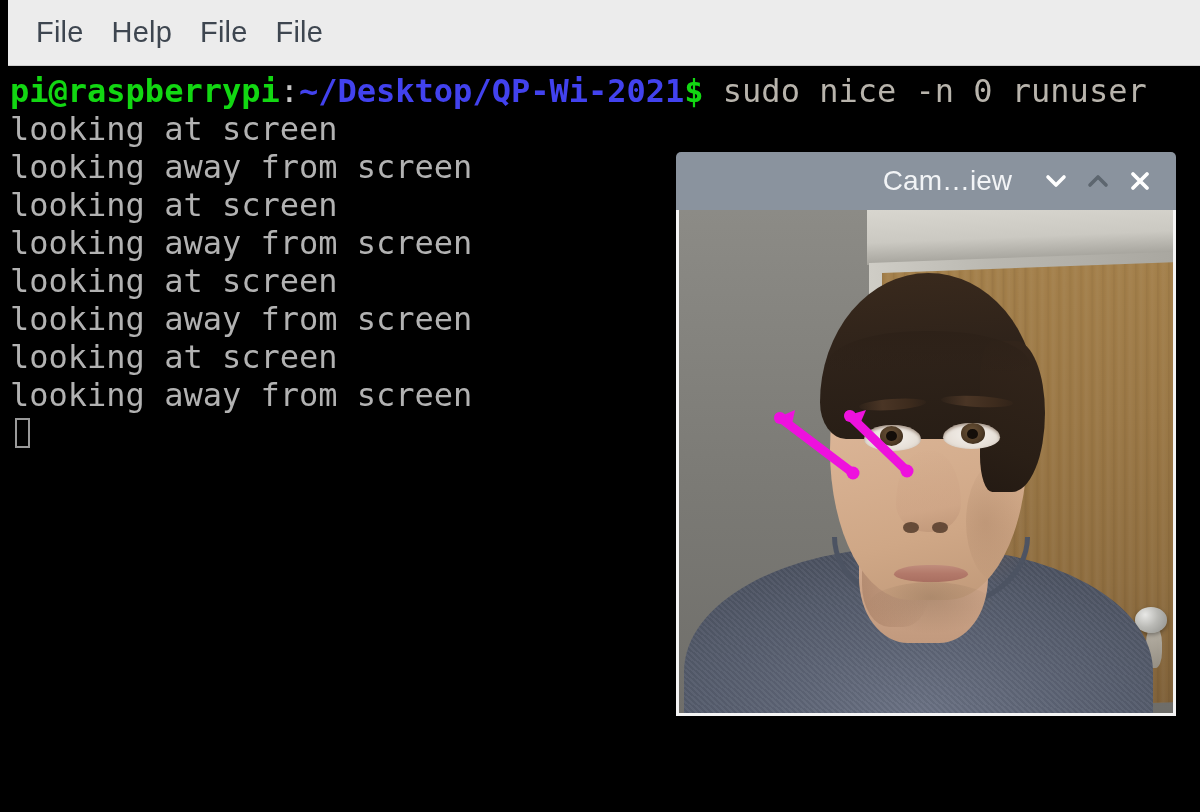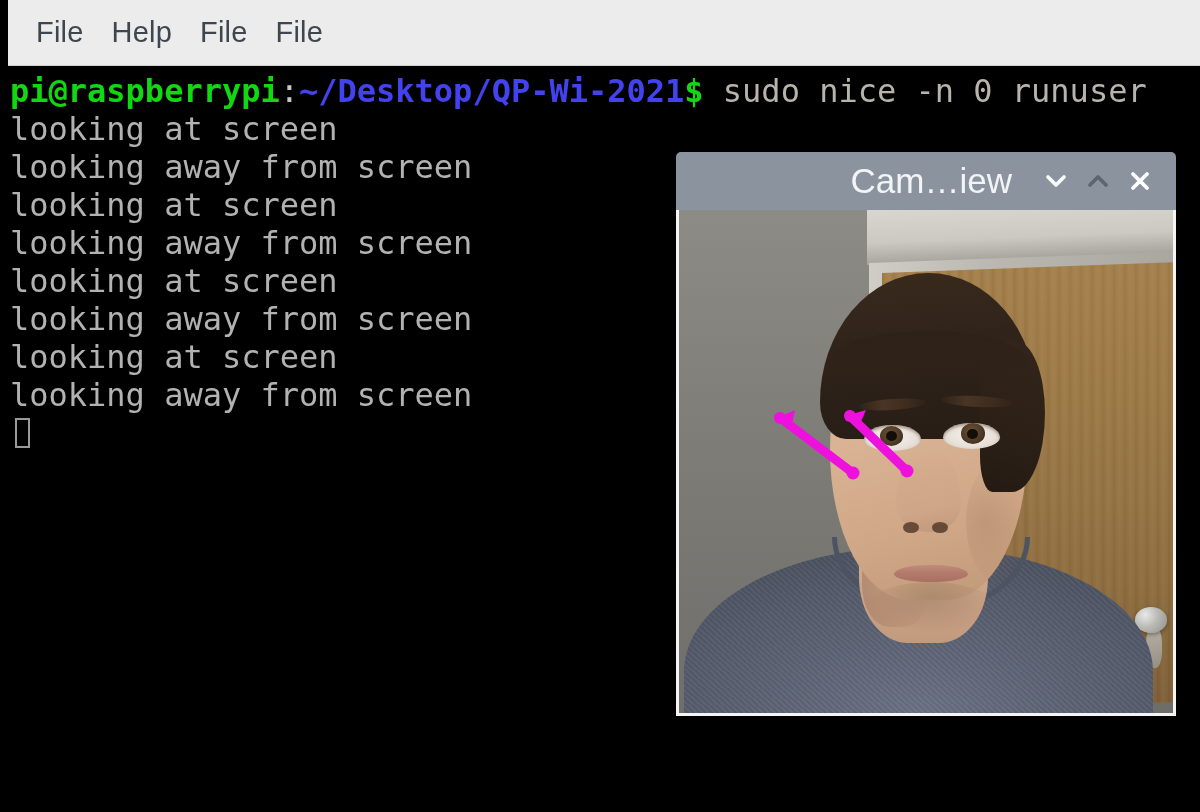--- a/index.html
+++ b/index.html
@@ -102,21 +102,21 @@
     display: flex;
     align-items: center;
     justify-content: flex-end;
     padding-right: 16px;
     box-sizing: border-box;
     flex: 0 0 auto;
     position: relative;
   }
   #camera-title {
     font-family: "Liberation Sans", sans-serif;
-    font-size: 35px;
+    font-size: 28px;
     color: #f2f4f6;
     margin-right: 22px;
     white-space: nowrap;
   }
   .titlebar-btn {
     width: 40px;
     height: 40px;
     display: flex;
     align-items: center;
     justify-content: center;

